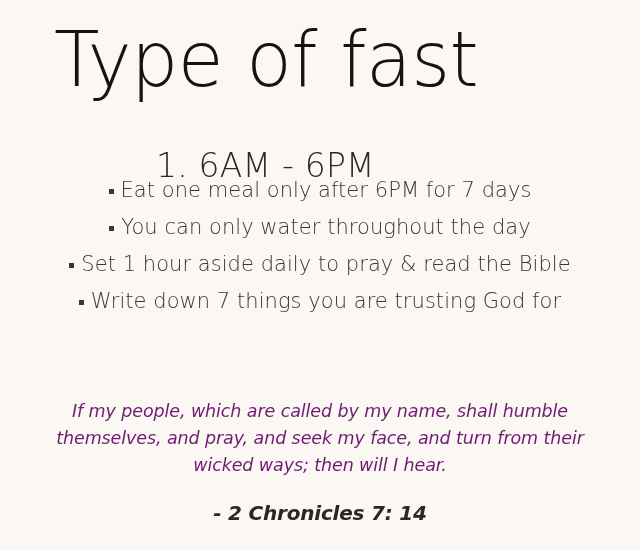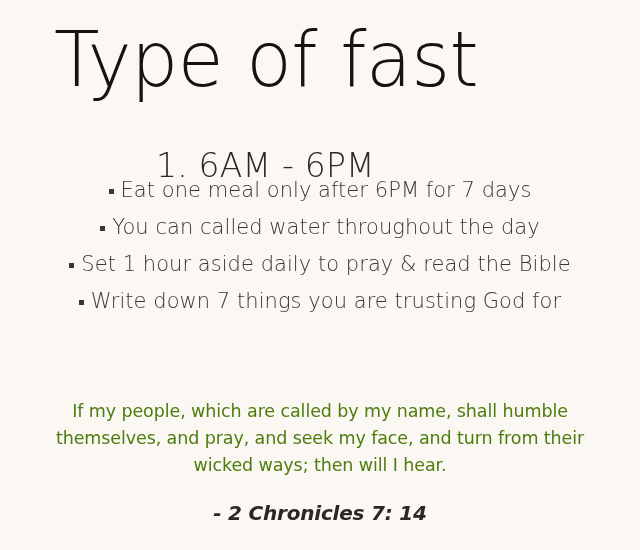--- a/index.html
+++ b/index.html
@@ -99,22 +99,23 @@
 
   
   .quote {
     position: absolute;
     left: 50px;
     top: 398px;
     width: 540px;
     text-align: center;
     font-family: "DejaVu Sans", sans-serif;
     font-size: 17.5px;
+    font-style: italic;
     font-weight: 400;
-    color: #4d7c0f;
+    color: #701a75;
     line-height: 27px;
     letter-spacing: -0.1px;
   }
 
   
   .attribution {
     position: absolute;
     left: 0;
     top: 501px;
     width: 640px;
@@ -135,21 +136,21 @@
 
   <div class="title">Type of fast</div>
 
   <div class="subtitle">1. 6AM - 6PM</div>
 
   <ul class="bullet-list">
     <li class="bullet-item">
       <span class="bullet-mark"></span><span class="bullet-text">Eat one meal only after 6PM for 7 days</span>
     </li>
     <li class="bullet-item">
-      <span class="bullet-mark"></span><span class="bullet-text">You can called water throughout the day</span>
+      <span class="bullet-mark"></span><span class="bullet-text">You can only water throughout the day</span>
     </li>
     <li class="bullet-item">
       <span class="bullet-mark"></span><span class="bullet-text">Set 1 hour aside daily to pray &amp; read the Bible</span>
     </li>
     <li class="bullet-item">
       <span class="bullet-mark"></span><span class="bullet-text">Write down 7 things you are trusting God for</span>
     </li>
   </ul>
 
   <div class="quote">If my people, which are called by my name, shall humble themselves, and pray, and seek my face, and turn from their wicked ways; then will I hear.</div>

